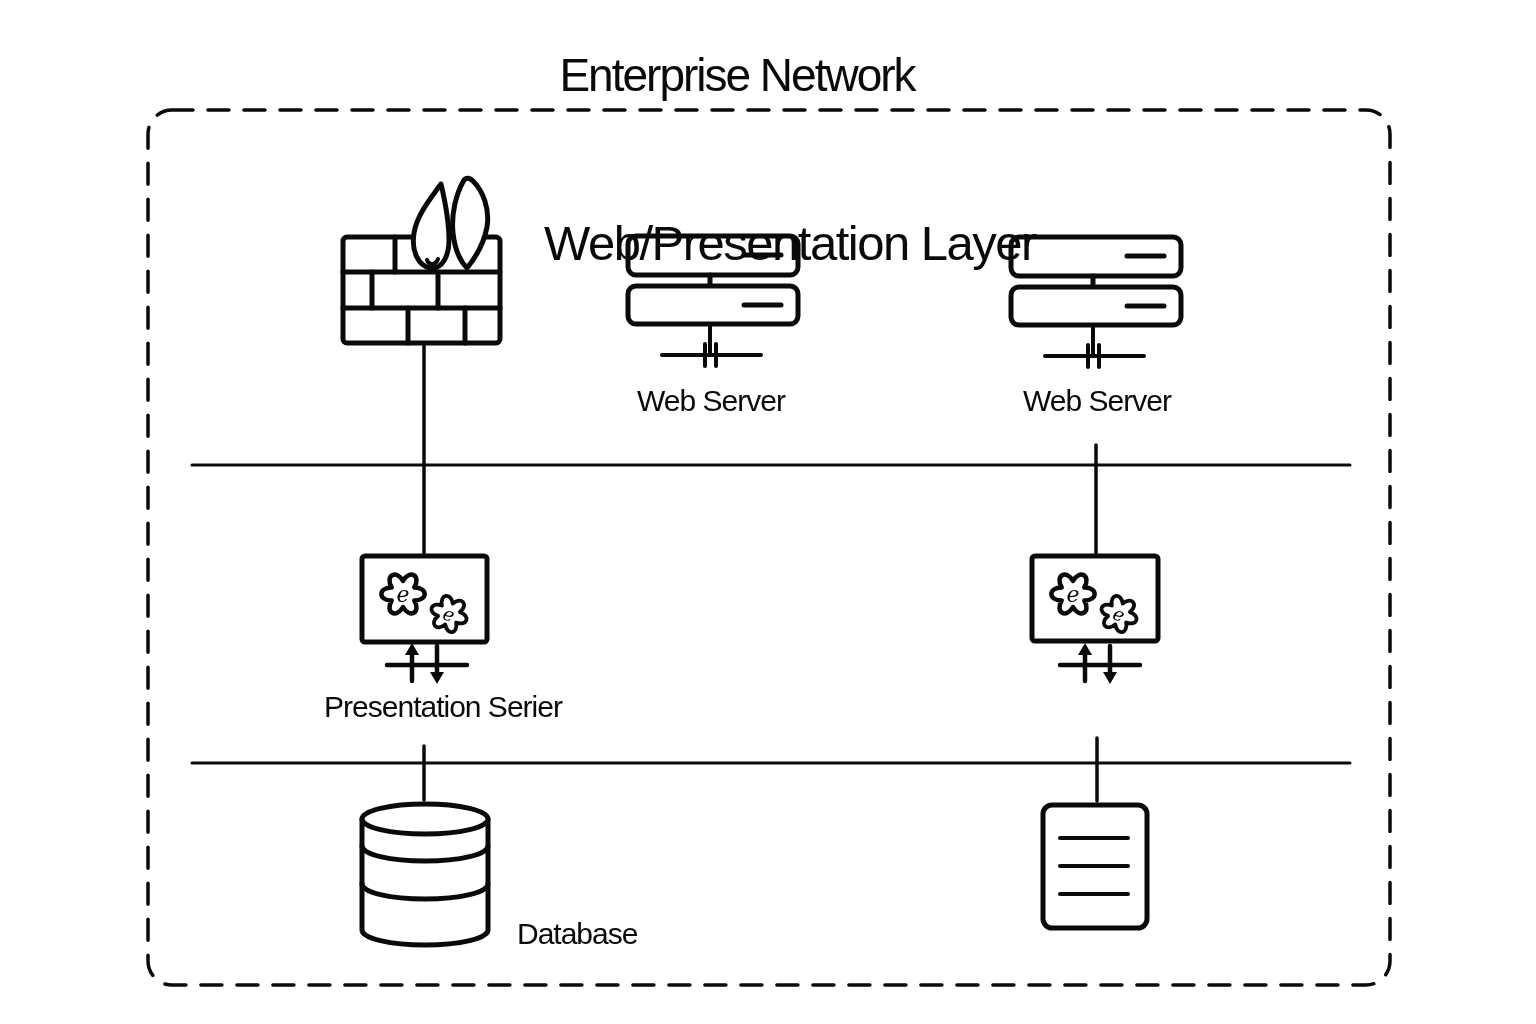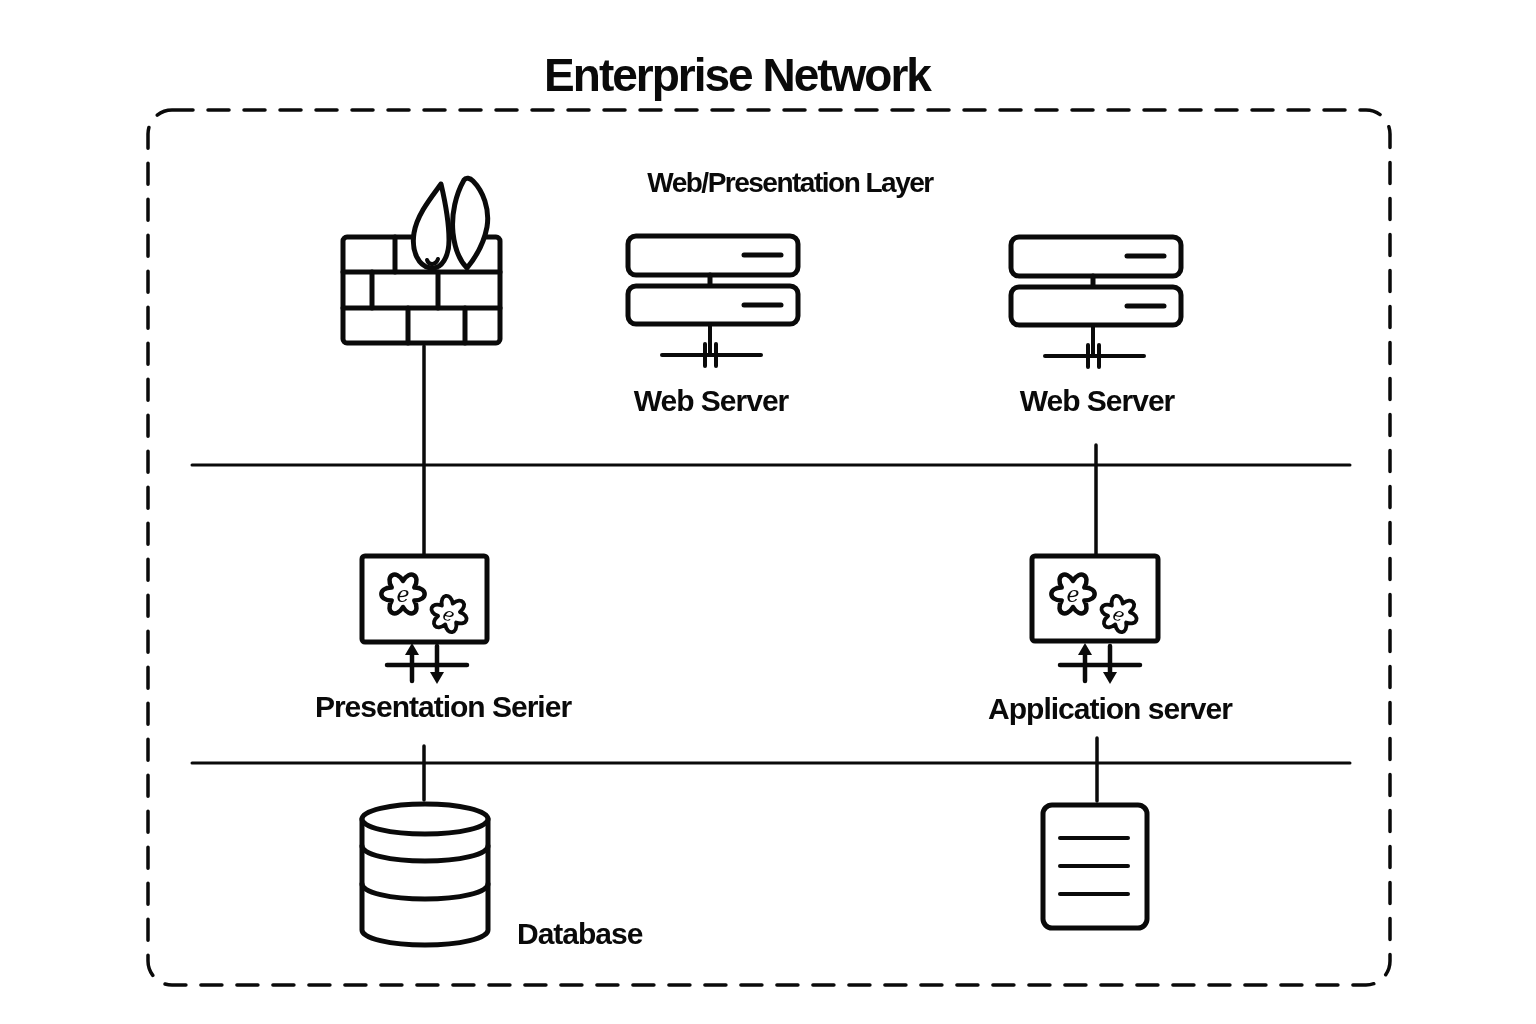--- a/index.html
+++ b/index.html
@@ -1,22 +1,22 @@
 <!DOCTYPE html>
 <html><head>
 <meta charset="utf-8">
 <style>
   html,body{margin:0;padding:0;background:#ffffff;}
   #stage{position:relative;width:1536px;height:1024px;background:#ffffff;overflow:hidden;
          font-family:"Liberation Sans",sans-serif;}
   #shapes{position:absolute;left:0;top:0;}
-  .lbl{position:absolute;font-weight:700;color:#0a0a0a;white-space:nowrap;
+  .lbl{position:absolute;font-weight:400;color:#0a0a0a;white-space:nowrap;
        transform:translateX(-50%);letter-spacing:-1px;}
   .lbl.title{font-size:46px;letter-spacing:-2px;}
-  .lbl.layer{font-size:28px;letter-spacing:-1.5px;}
+  .lbl.layer{font-size:49px;letter-spacing:-1.5px;margin-top:48px;}
   .lbl.node{font-size:30px;}
   .lbl.leftalign{transform:none;}
   .lbl .line{line-height:52px;}
 </style>
 </head>
 <body>
 
 <div id="stage">
 
   <svg id="shapes" width="1536" height="1024" viewBox="0 0 1536 1024" fill="none" stroke="#0a0a0a" stroke-linecap="round" stroke-linejoin="round">
@@ -119,20 +119,19 @@
 
   <div class="lbl layer" style="left:790px;top:167px">Web/Presentation Layer</div>
 
   <div class="lbl node" style="left:711px;top:384px">Web Server</div>
 
   <div class="lbl node" style="left:1097px;top:384px">Web Server</div>
 
 
   <div class="lbl node" style="left:443px;top:690px">Presentation Serier</div>
 
-  <div class="lbl node" style="left:1110px;top:692px">Application server</div>
 
 
   <div class="lbl node leftalign" style="left:517px;top:908px">
     <div class="line">Database</div>
   </div>
 
 </div>
 
 </body></html>

